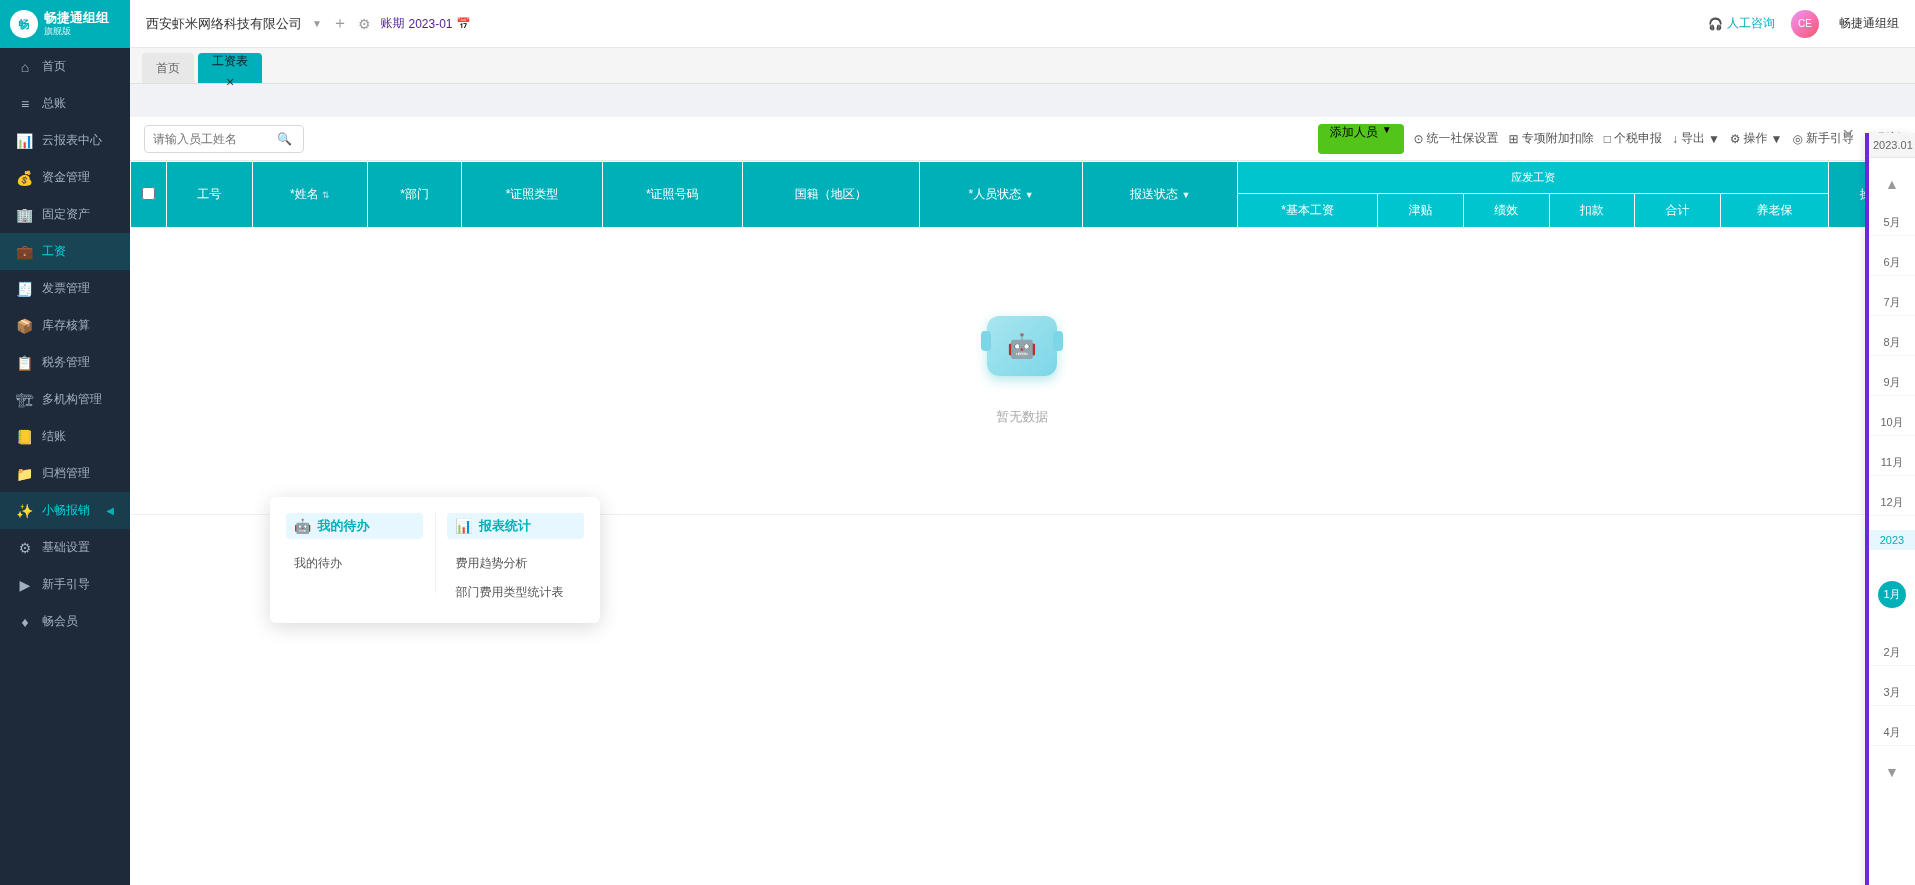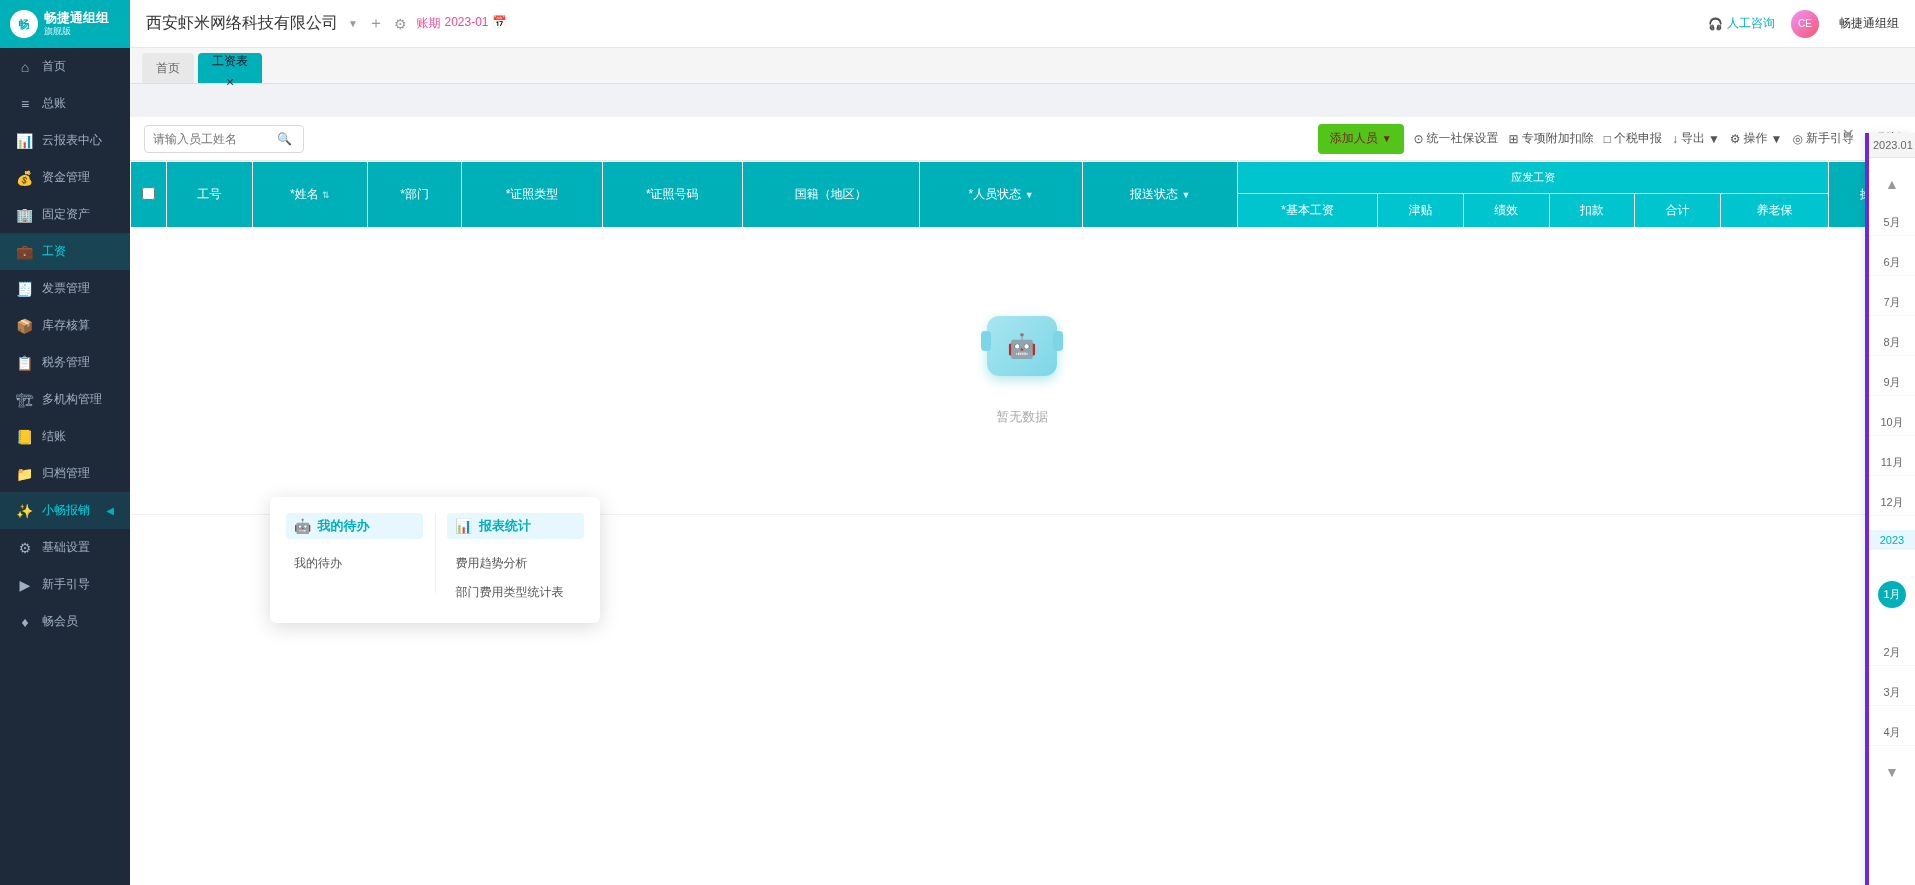--- a/index.html
+++ b/index.html
@@ -56,25 +56,25 @@
     .topbar {
       height: 48px;
       background: #fff;
       border-bottom: 1px solid #e8e8e8;
       display: flex;
       align-items: center;
       padding: 0 16px;
       gap: 10px;
       flex-shrink: 0;
     }
-    .company-name { font-size: 16px; color: #333; font-weight: 500; }
+    .company-name { font-size: 13px; color: #333; font-weight: 500; }
     .company-arrow { color: #999; font-size: 10px; }
     .topbar-add { font-size: 16px; color: #999; cursor: pointer; }
     .topbar-gear { font-size: 14px; color: #999; cursor: pointer; }
-    .topbar-period { color: #ec4899; font-size: 12px; display: flex; gap: 4px; }
+    .topbar-period { color: #4c1d95; font-size: 12px; display: flex; align-items: center; gap: 4px; }
     .topbar-right { margin-left: auto; display: flex; align-items: center; gap: 16px; }
     .topbar-service { color: #00b0b9; font-size: 12px; display: flex; align-items: center; gap: 4px; cursor: pointer; }
     .topbar-user { display: flex; align-items: center; gap: 20px; cursor: pointer; }
     .user-avatar { width: 28px; height: 28px; border-radius: 50%; background: linear-gradient(135deg, #f093fb, #f5576c); display: flex; align-items: center; justify-content: center; color: #fff; font-size: 10px; }
     .user-name { font-size: 12px; color: #333; }
 
     
     .tabbar {
       height: 36px;
       background: #f5f5f5;
@@ -134,28 +134,28 @@
       gap: 4px;
       color: #999;
       font-size: 12px;
     }
     .search-box input {
       border: none; outline: none; font-size: 12px; color: #333; width: 120px; background: transparent;
     }
     .toolbar-right { margin-left: auto; display: flex; align-items: center; gap: 10px; }
     .btn-add-person {
       background: #52c41a;
-      color: #7f1d1d;
+      color: #000000;
       border: none;
       border-radius: 4px;
       height: 30px;
       padding: 0 12px;
       font-size: 12px;
       cursor: pointer;
-      display: flex; align-items: center; gap: 4px;
+      display: flex; align-items: flex-start; gap: 4px;
     }
     .btn-add-person .arrow { font-size: 10px; }
     .toolbar-action {
       font-size: 12px; color: #555; cursor: pointer; display: flex; align-items: center; gap: 3px;
       white-space: nowrap;
     }
 
     
     .table-wrap { flex: 1; overflow: auto; position: relative; }
     .salary-table {

